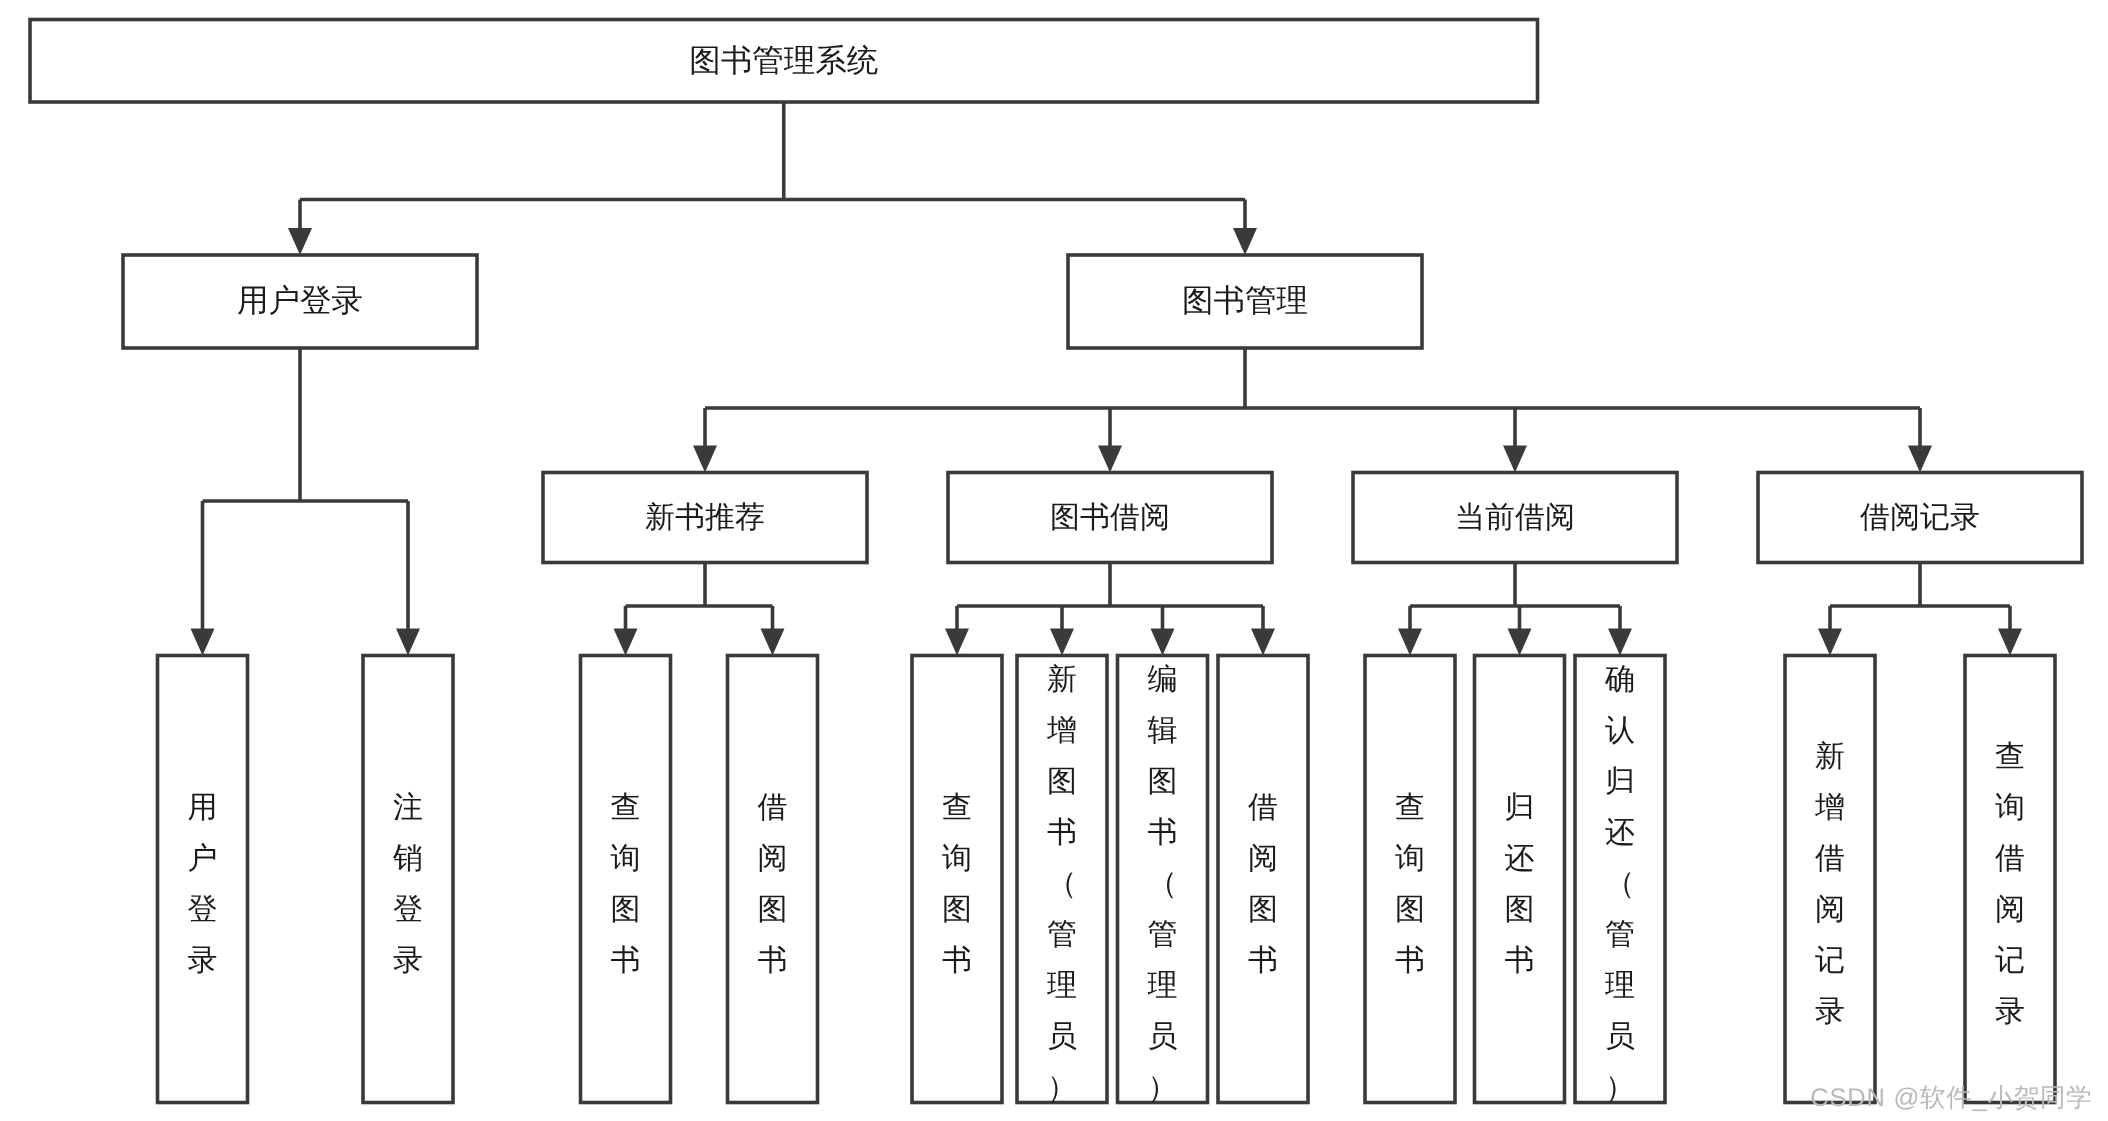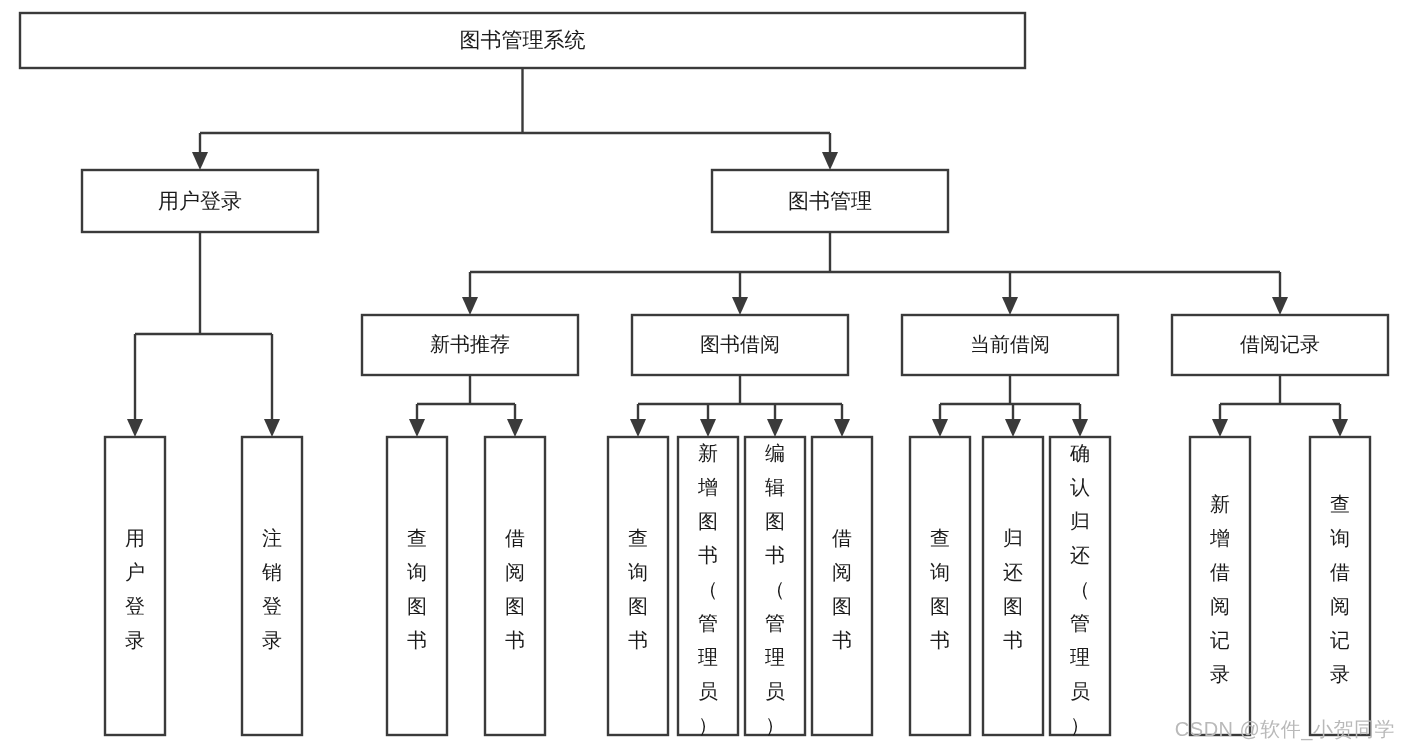--- a/index.html
+++ b/index.html
@@ -56,21 +56,21 @@
   }
   .arrow-head {
     fill: #3a3a3a;
     stroke: none;
   }
   .watermark {
     position: absolute;
     right: 10px;
     bottom: 4px;
     font-family: "Liberation Sans", "DejaVu Sans", sans-serif;
-    font-size: 20px;
+    font-size: 17px;
     color: #b9b9b9;
     letter-spacing: 0.5px;
     white-space: nowrap;
     user-select: none;
   }
 </style>
 </head>
 <body>
 
 <div id="diagram-root">

